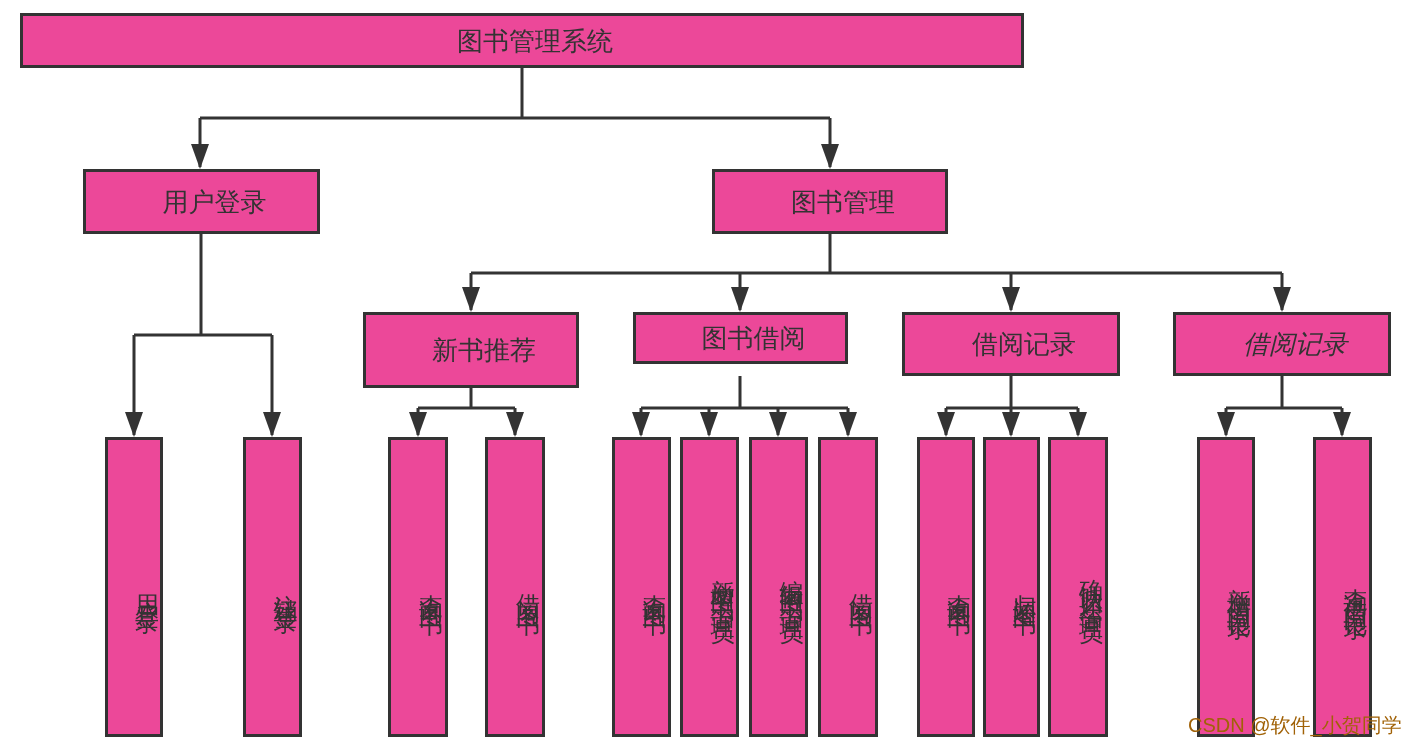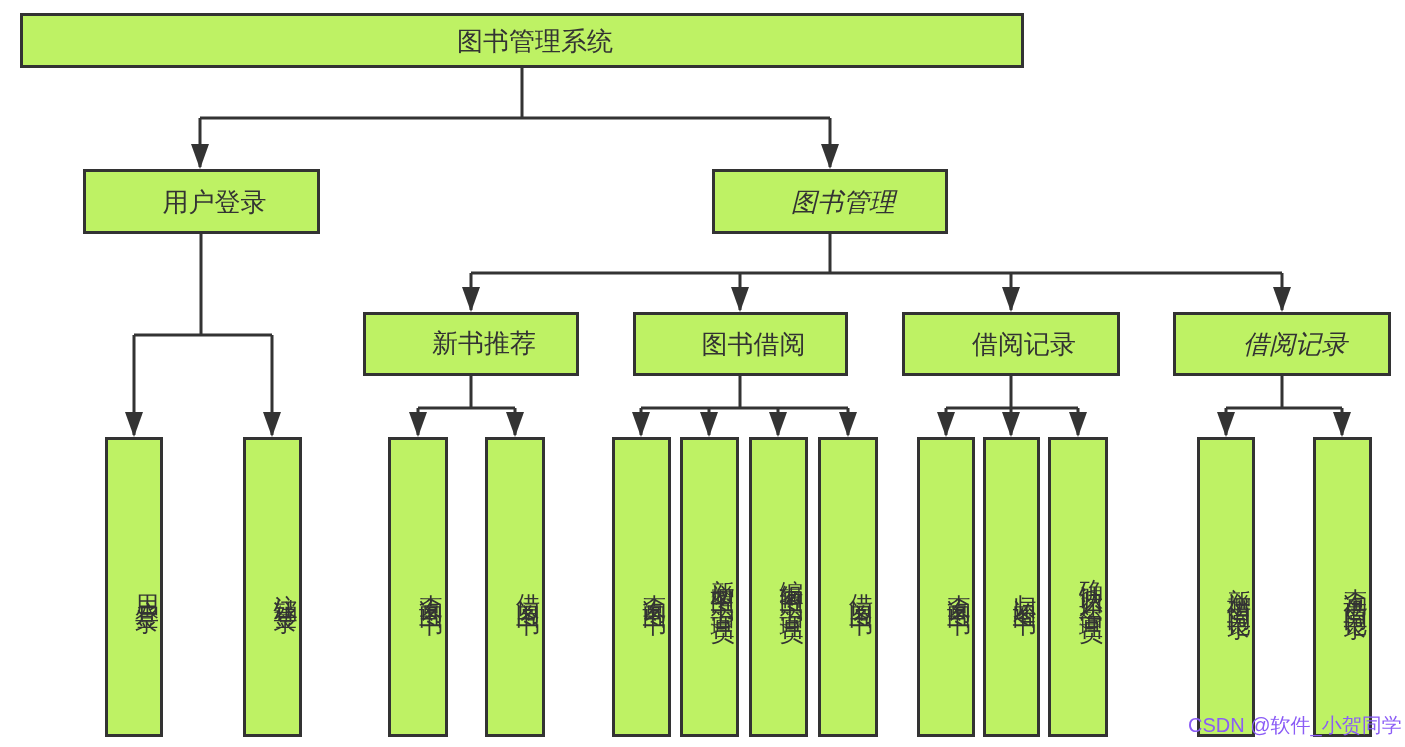--- a/index.html
+++ b/index.html
@@ -27,21 +27,21 @@
     stroke-width: 3;
     fill: none;
   }
   .connector-layer polygon {
     fill: #333333;
     stroke: none;
   }
   .node {
     position: absolute;
     box-sizing: border-box;
-    background: #bef264;
+    background: #ec4899;
     border: 3px solid #333333;
     color: #333333;
     display: flex;
     align-items: center;
     justify-content: center;
     padding-left: 26px;
   }
   .hbox {
     font-size: 26px;
     line-height: 1;
@@ -59,21 +59,21 @@
     letter-spacing: 6px;
     color: #333333;
     white-space: nowrap;
   }
   .watermark {
     position: absolute;
     left: 1188px;
     top: 715px;
     font-size: 20px;
     line-height: 1;
-    color: #8b5cf6;
+    color: #a16207;
     white-space: nowrap;
     z-index: 10;
   }
 </style>
 </head>
 <body>
 
 <div class="canvas">
 
   <svg class="connector-layer" viewBox="0 0 1405 747" xmlns="http://www.w3.org/2000/svg">
@@ -103,24 +103,24 @@
       <polygon points="1002,412 1020,412 1011,437"></polygon>
       <polygon points="1069,412 1087,412 1078,437"></polygon>
       <polygon points="1217,412 1235,412 1226,437"></polygon>
       <polygon points="1333,412 1351,412 1342,437"></polygon>
     </g>
   </svg>
 
   <div class="node hbox" style="left:20px; top:13px; width:1004px; height:55px;">图书管理系统</div>
 
   <div class="node hbox" style="left:83px; top:169px; width:237px; height:65px;">用户登录</div>
-  <div class="node hbox" style="left:712px; top:169px; width:236px; height:65px;font-style:italic;">图书管理</div>
+  <div class="node hbox" style="left:712px; top:169px; width:236px; height:65px;">图书管理</div>
 
-  <div class="node hbox" style="left:363px; top:312px; width:216px; height:64px;font-family:Liberation Serif, serif;">新书推荐</div>
-  <div class="node hbox" style="left:633px; top:312px; width:215px; height:64px;">图书借阅</div>
+  <div class="node hbox" style="left:363px; top:312px; width:216px; height:76px;">新书推荐</div>
+  <div class="node hbox" style="left:633px; top:312px; width:215px; height:52px;">图书借阅</div>
   <div class="node hbox" style="left:902px; top:312px; width:218px; height:64px;">借阅记录</div>
   <div class="node hbox" style="left:1173px; top:312px; width:218px; height:64px;font-style:italic;">借阅记录</div>
 
   <div class="node vbox" style="left:105px; width:58px;">
     <span class="vtext">用户登录</span>
   </div>
   <div class="node vbox" style="left:243px; width:59px;">
     <span class="vtext">注销登录</span>
   </div>
 

